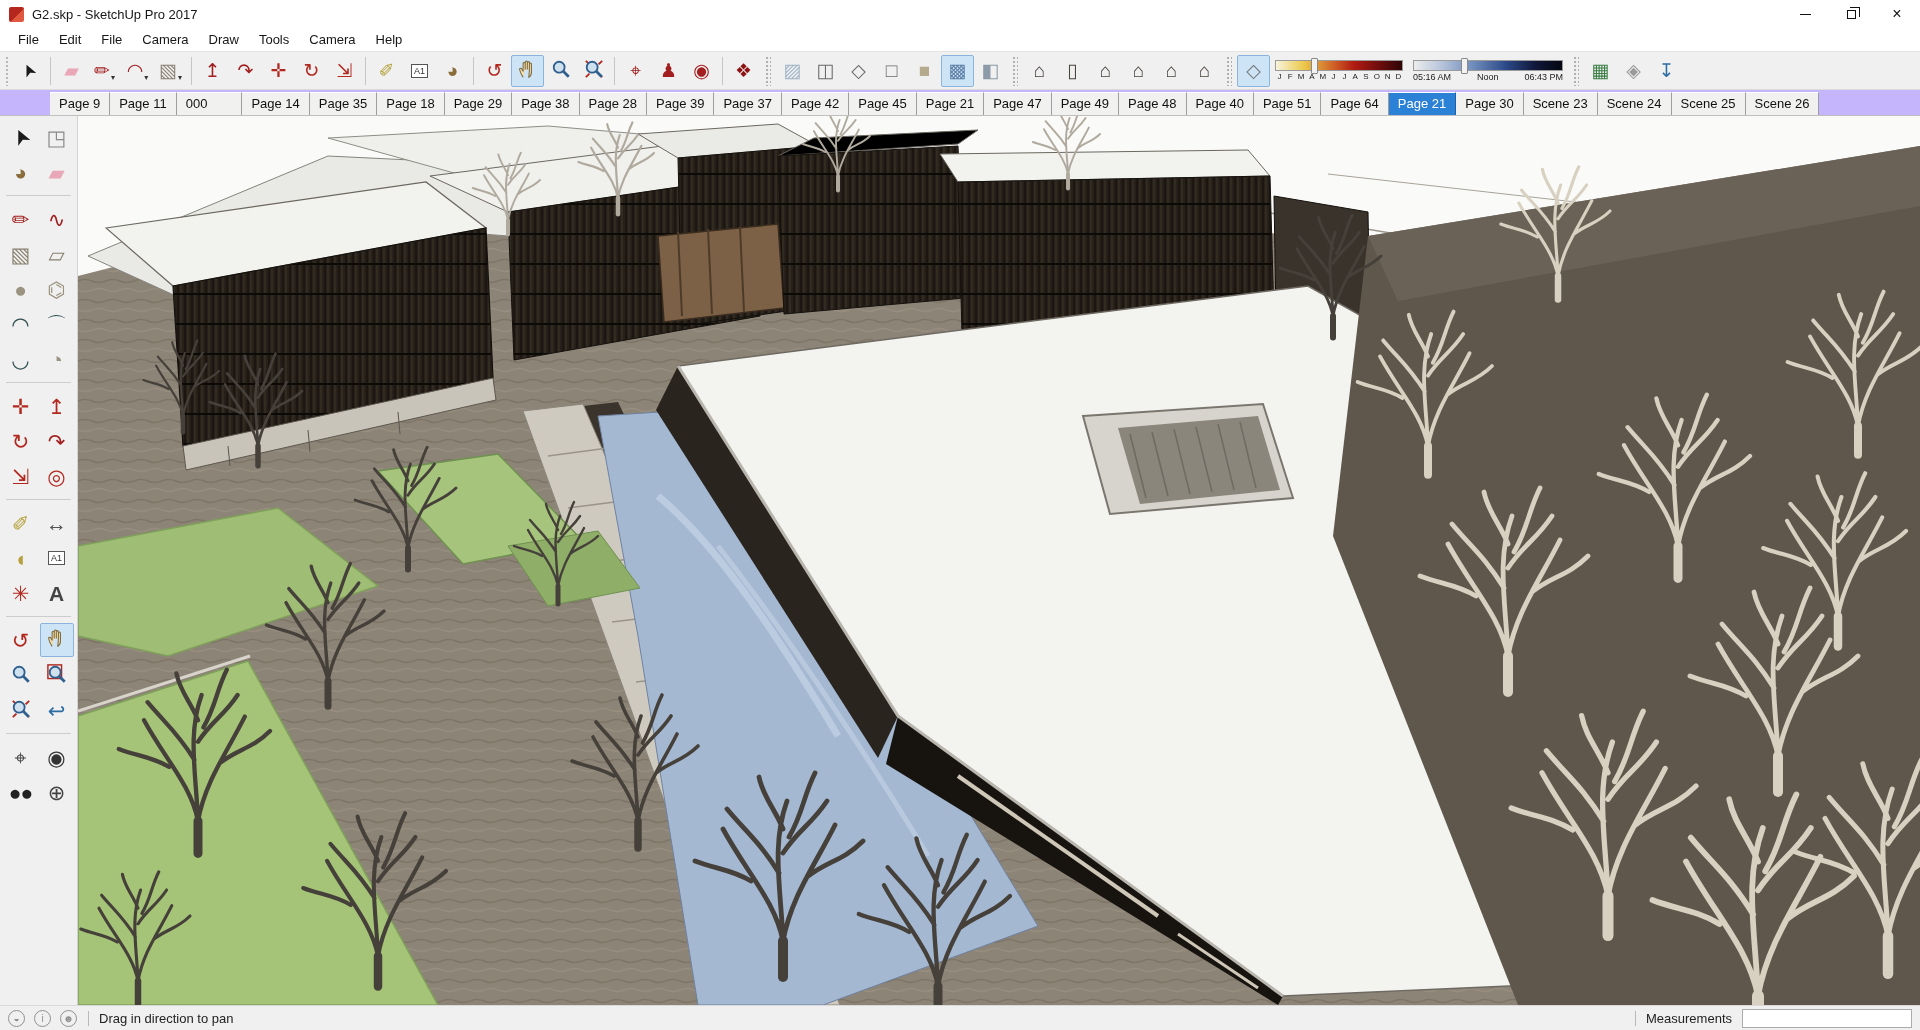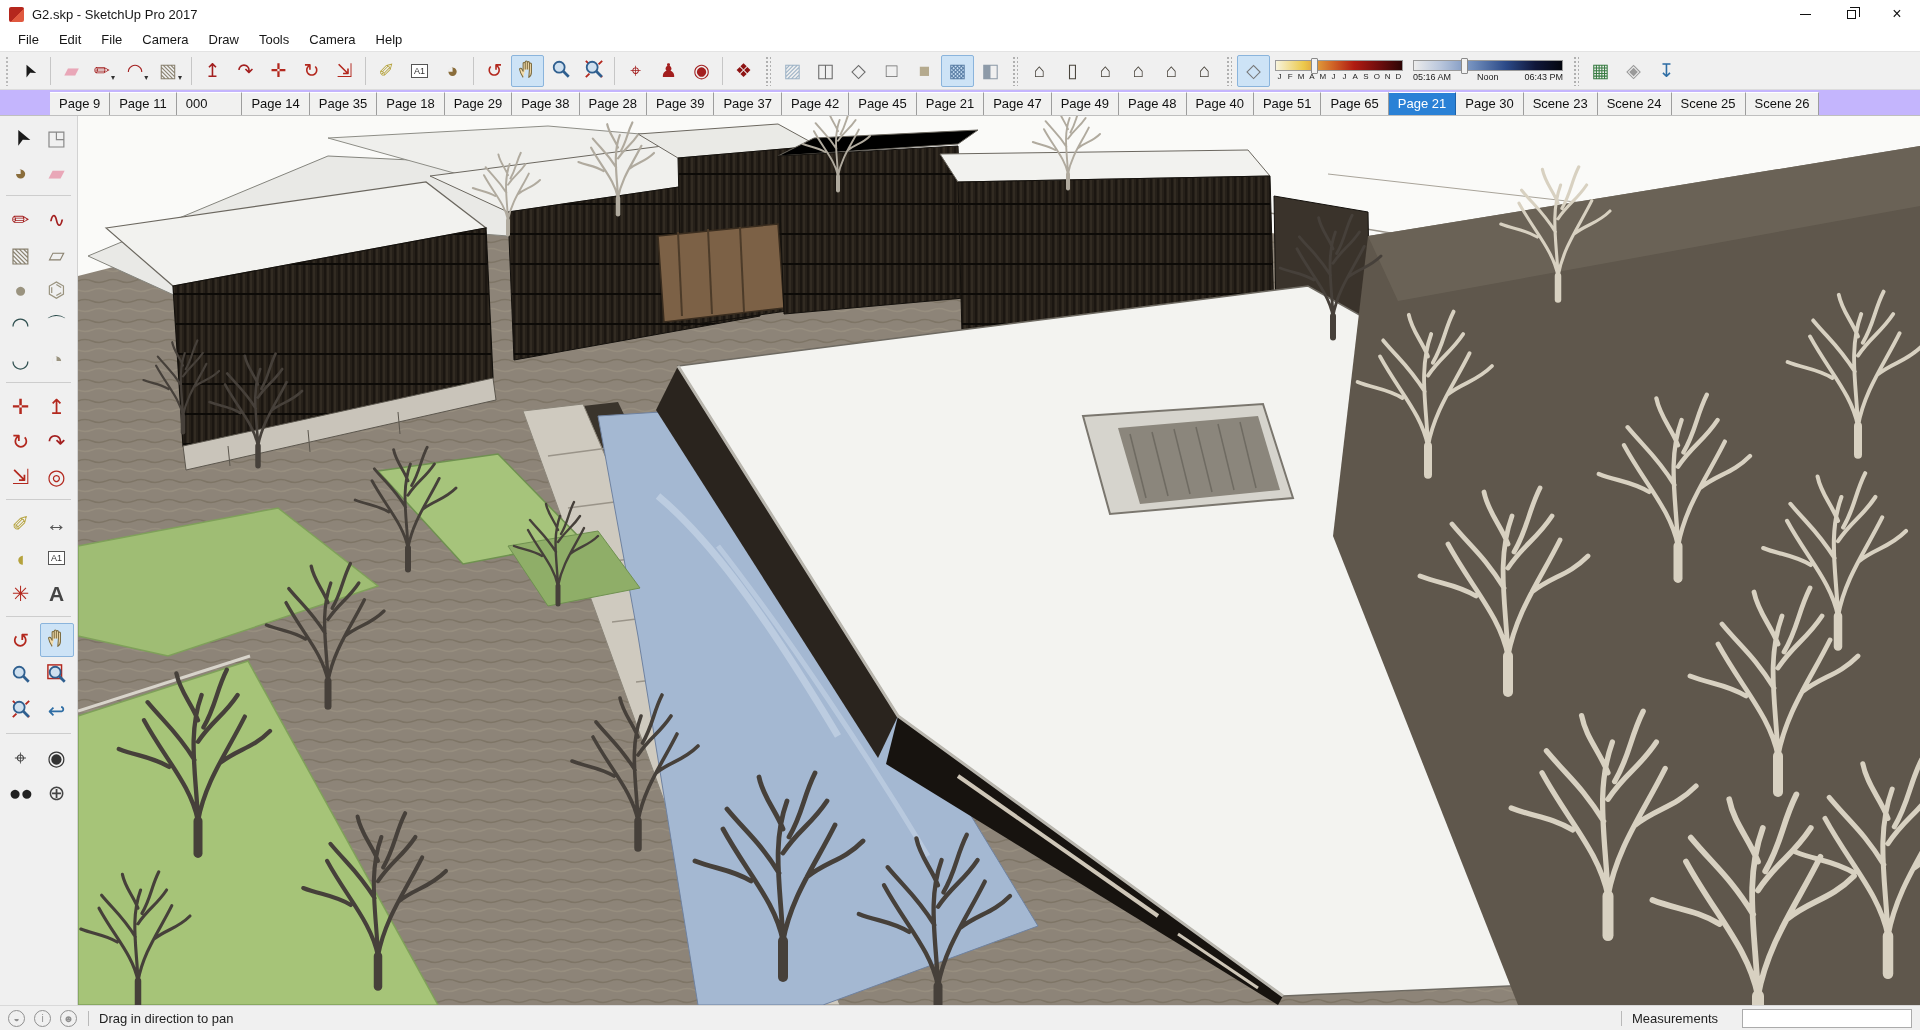--- a/index.html
+++ b/index.html
@@ -76,21 +76,21 @@
 
   
   .statusbar { height:25px; background:#f0f0f0; border-top:1px solid #d9d9d9; display:flex;
                align-items:center; padding:0 8px; }
   .st-ic { width:17px; height:17px; border:1.5px solid #909090; border-radius:50%; color:#909090;
            display:flex; align-items:center; justify-content:center; font-size:10px; margin-right:9px; }
   .st-div { width:1px; height:15px; background:#b9b9b9; margin:0 10px 0 2px; }
   .hint { font-size:13px; color:#222; }
   .meas { margin-left:auto; display:flex; align-items:center; }
   .meas-div { width:1px; height:15px; background:#b9b9b9; margin-right:10px; }
-  .meas-label { font-size:13px; color:#222; margin-right:24px; }
+  .meas-label { font-size:13px; color:#222; margin-right:10px; }
   .meas-input { width:170px; height:19px; border:1px solid #ababab; background:#fff; font-size:12px; padding:0 4px; }
 </style>
 </head>
 <body>
 
 <div class="titlebar">
   <div class="logo"></div>
   <div class="title-text">G2.skp - SketchUp Pro 2017</div>
   <div class="win-controls">
     <div class="win-btn">
@@ -306,21 +306,21 @@
     <span class="tab">Page 39</span>
     <span class="tab">Page 37</span>
     <span class="tab">Page 42</span>
     <span class="tab">Page 45</span>
     <span class="tab">Page 21</span>
     <span class="tab">Page 47</span>
     <span class="tab">Page 49</span>
     <span class="tab">Page 48</span>
     <span class="tab">Page 40</span>
     <span class="tab">Page 51</span>
-    <span class="tab">Page 65</span>
+    <span class="tab">Page 64</span>
     <span class="tab active">Page 21</span>
     <span class="tab">Page 30</span>
     <span class="tab">Scene 23</span>
     <span class="tab">Scene 24</span>
     <span class="tab">Scene 25</span>
     <span class="tab">Scene 26</span>
   </div>
 
 <div class="main">
 

